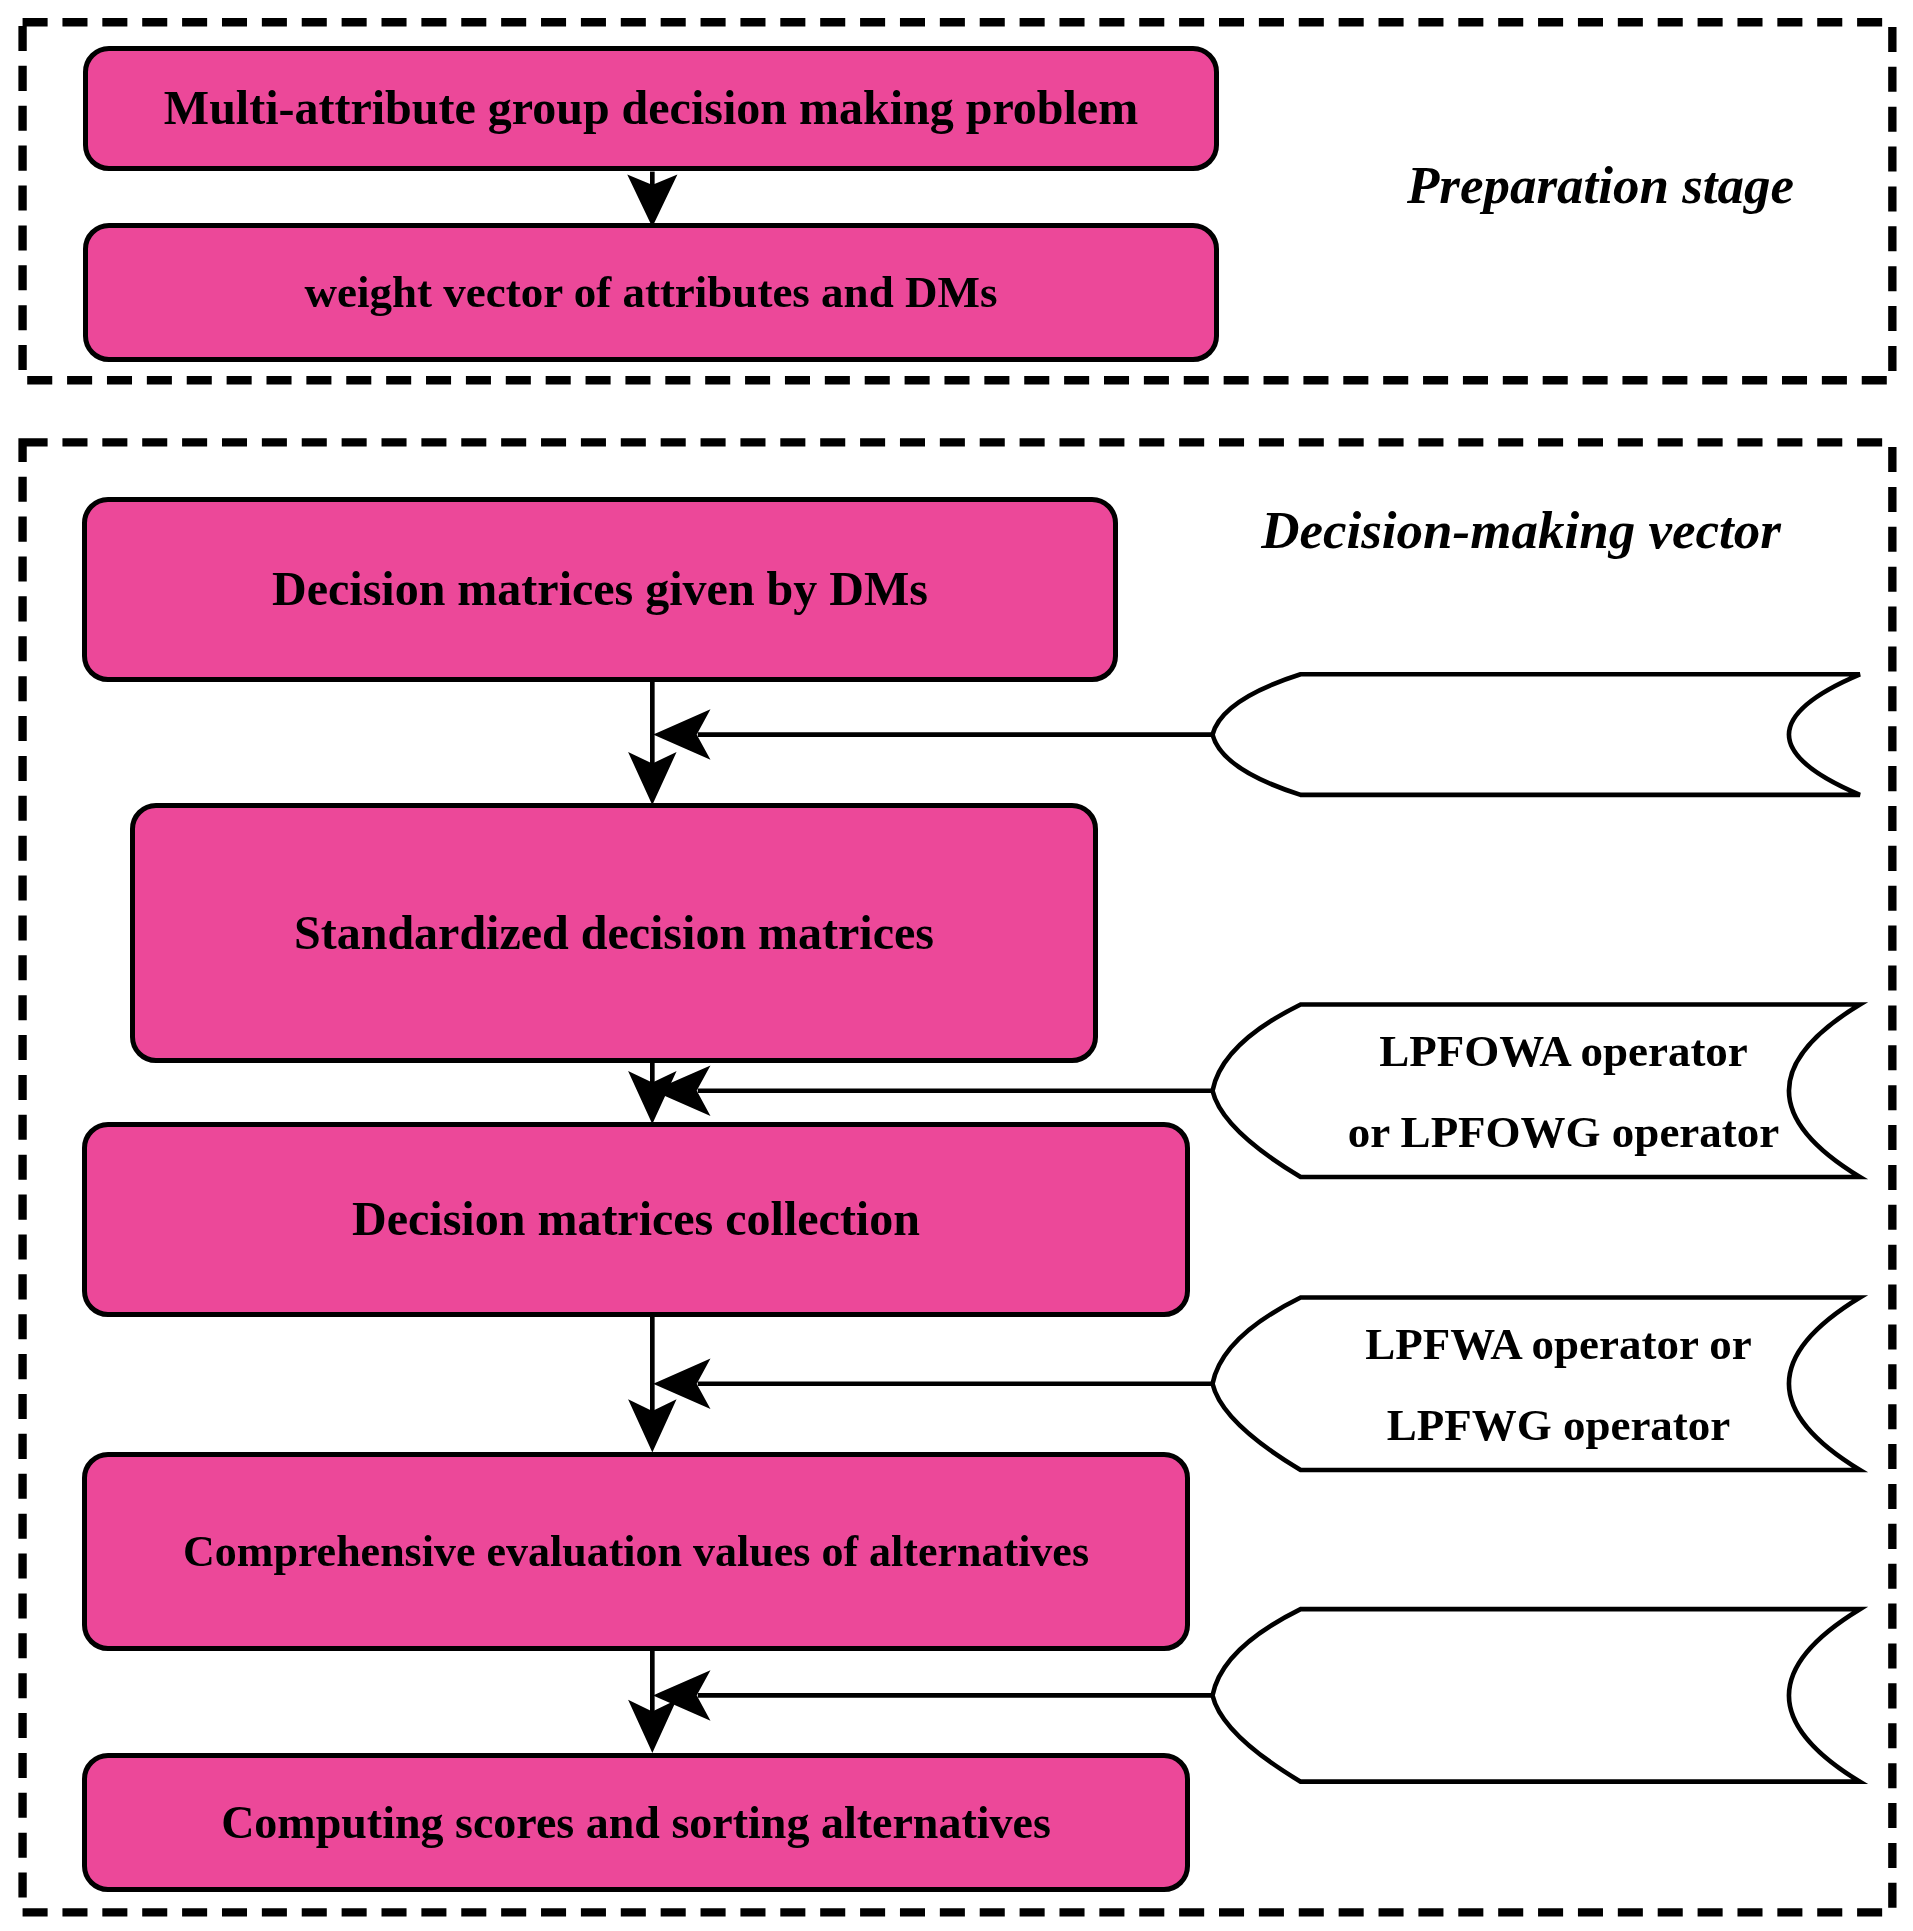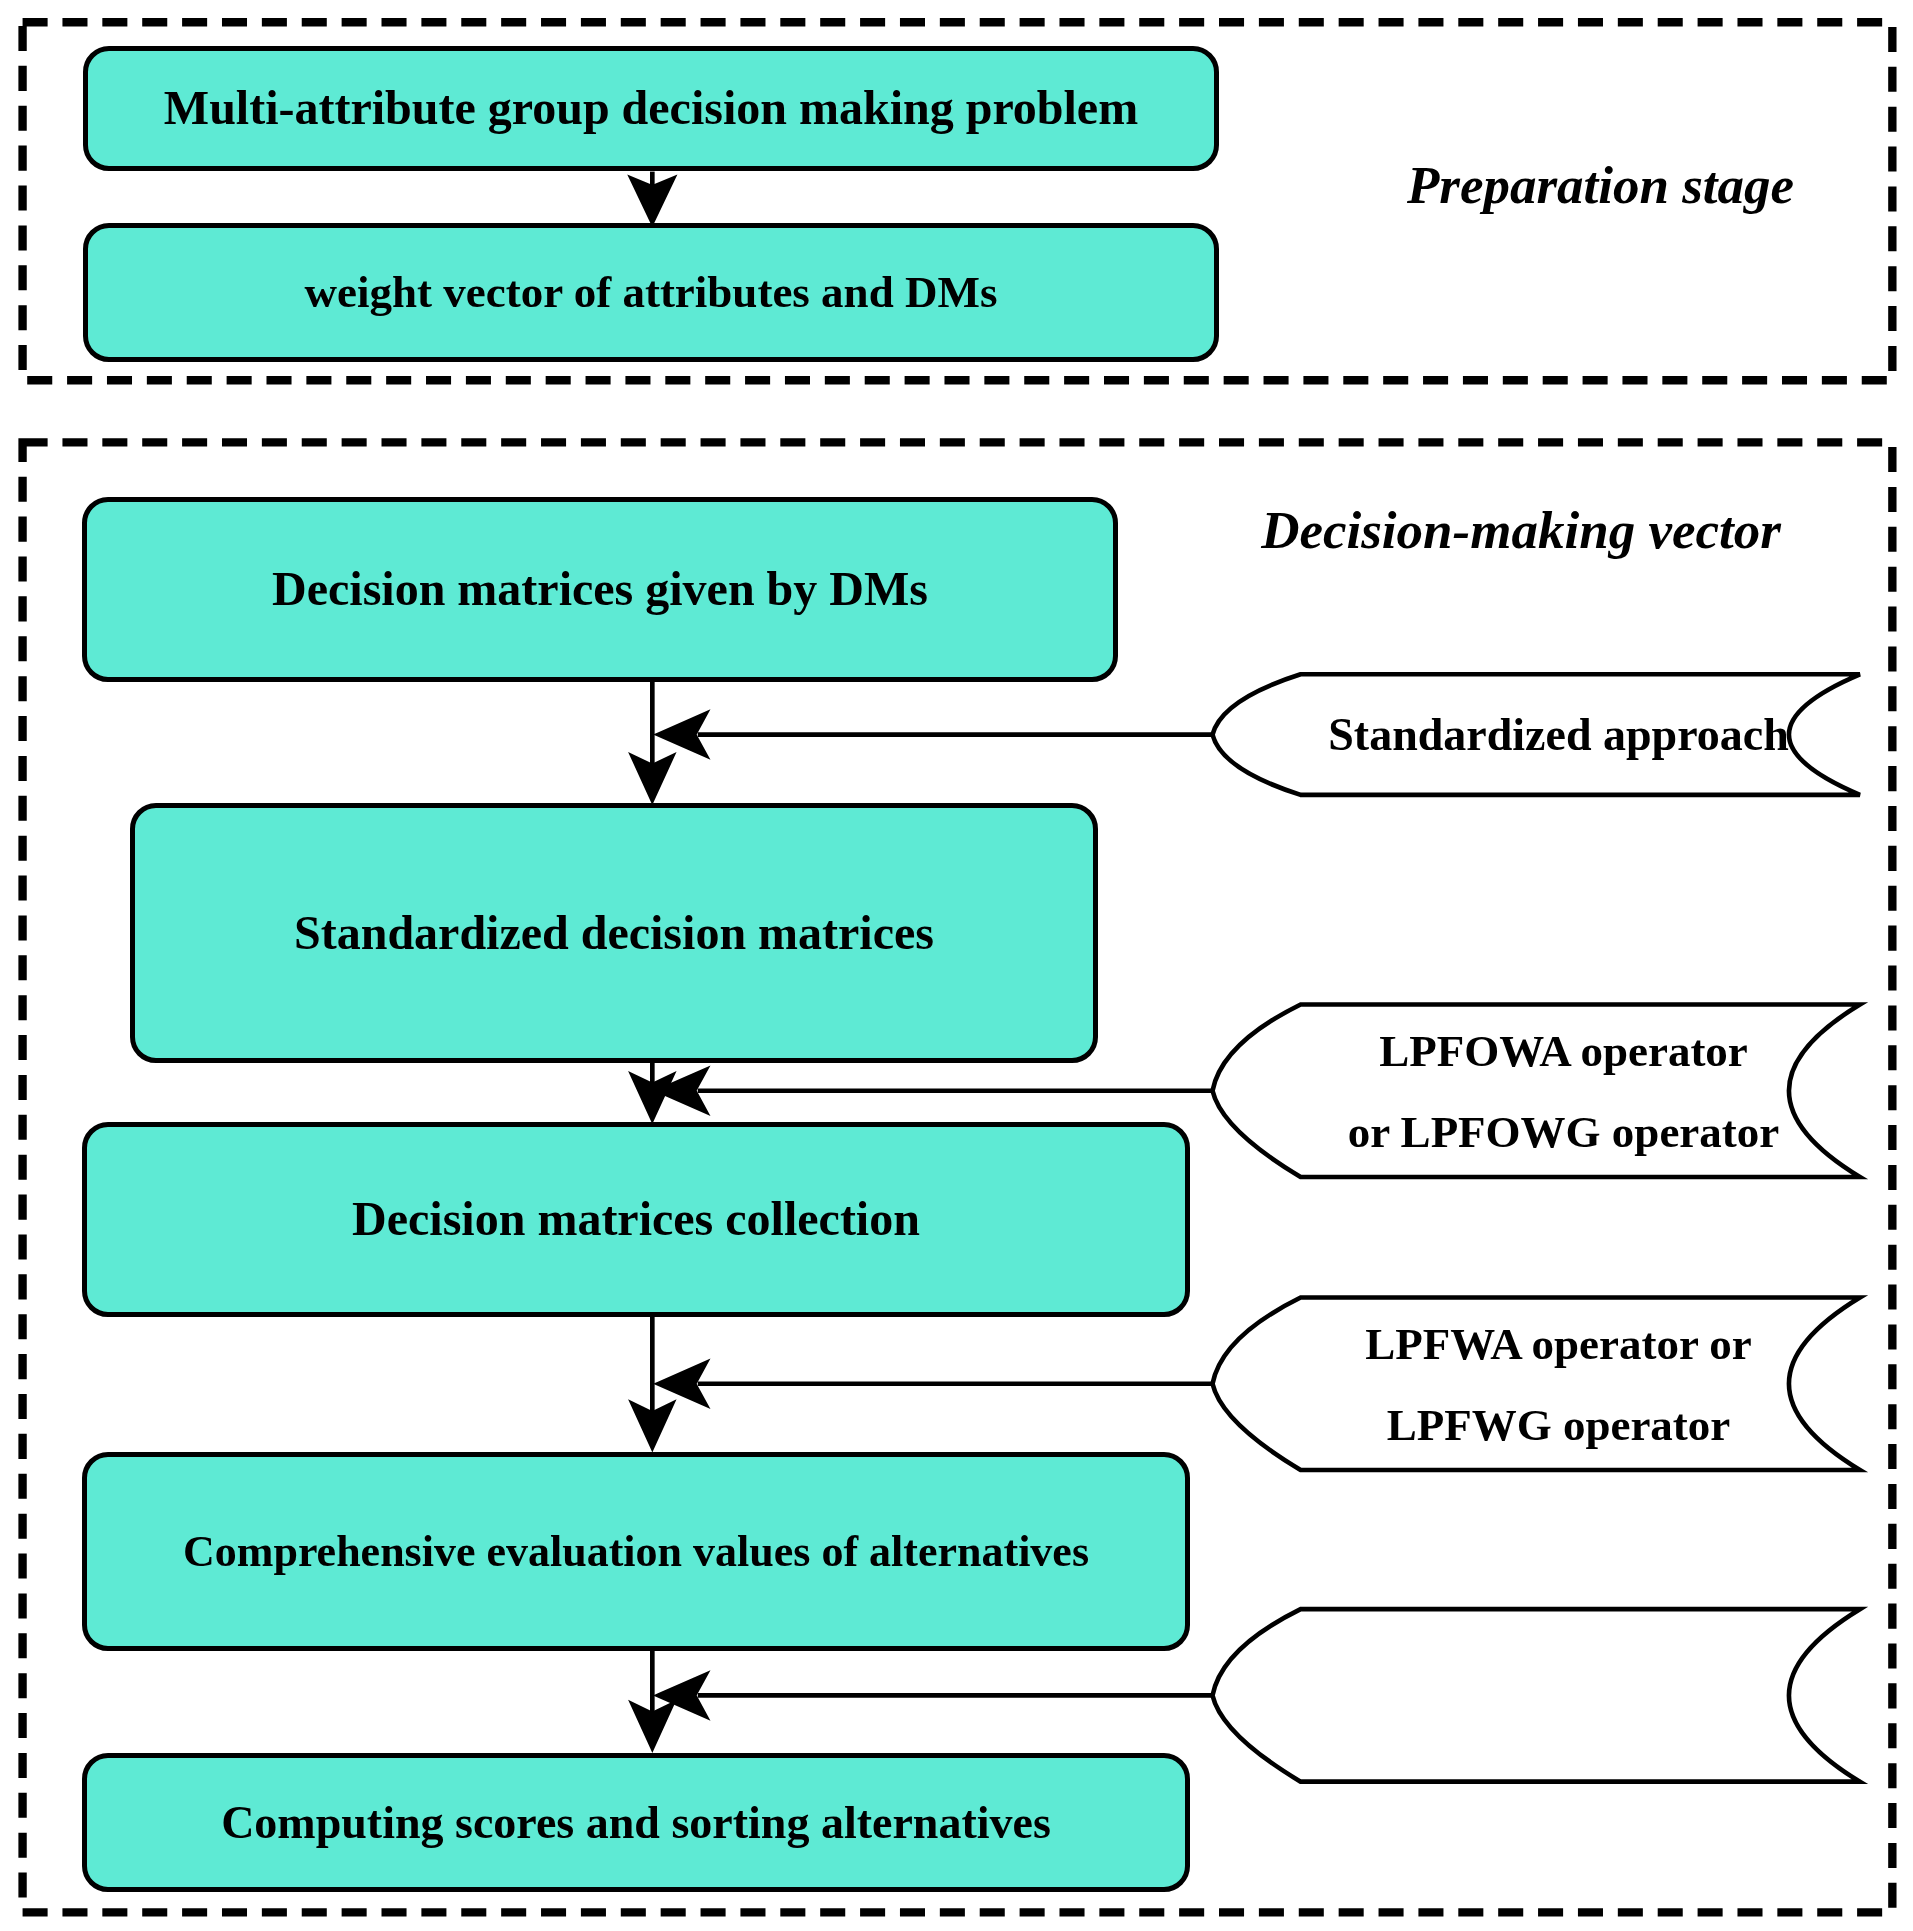--- a/index.html
+++ b/index.html
@@ -9,21 +9,21 @@
     background:#ffffff;
     font-family:"Liberation Serif","DejaVu Serif",serif;
     color:#000;
     overflow:hidden;
   }
   .layer{position:absolute;left:0;top:0;width:1914px;height:1931px;}
   .fbox{
     position:absolute;
     border:5.6px solid #000;
     border-radius:26px;
-    background:#5eead4;
+    background:#ec4899;
     display:flex;flex-direction:column;
     align-items:center;justify-content:center;
     text-align:center;
     font-weight:bold;
     box-sizing:border-box;
   }
   .fbox span{display:block;white-space:nowrap;}
   .bannertext{
     position:absolute;
     display:flex;flex-direction:column;
@@ -124,23 +124,20 @@
   <div class="fbox t52" style="left:82px;top:1122px;width:1108px;height:195px;">
     <span>Decision matrices collection</span>
   </div>
   <div class="fbox t50" style="left:82px;top:1753px;width:1108px;height:139px;">
     <span>Computing scores and sorting alternatives</span>
   </div>
   <div class="fbox t47" style="left:82px;top:1452px;width:1108px;height:199px;">
     <span>Comprehensive evaluation values of alternatives</span>
   </div>
 
-  <div class="bannertext t50" style="left:1299px;top:674px;width:519px;height:121px;">
-    <span>Standardized approach</span>
-  </div>
   <div class="bannertext t48" style="left:1304px;top:1005px;width:519px;height:173px;">
     <span>LPFOWA operator</span>
     <span>or LPFOWG operator</span>
   </div>
   <div class="bannertext t48" style="left:1299px;top:1298px;width:519px;height:173px;">
     <span>LPFWA operator or</span>
     <span>LPFWG operator</span>
   </div>
 
 </div>

